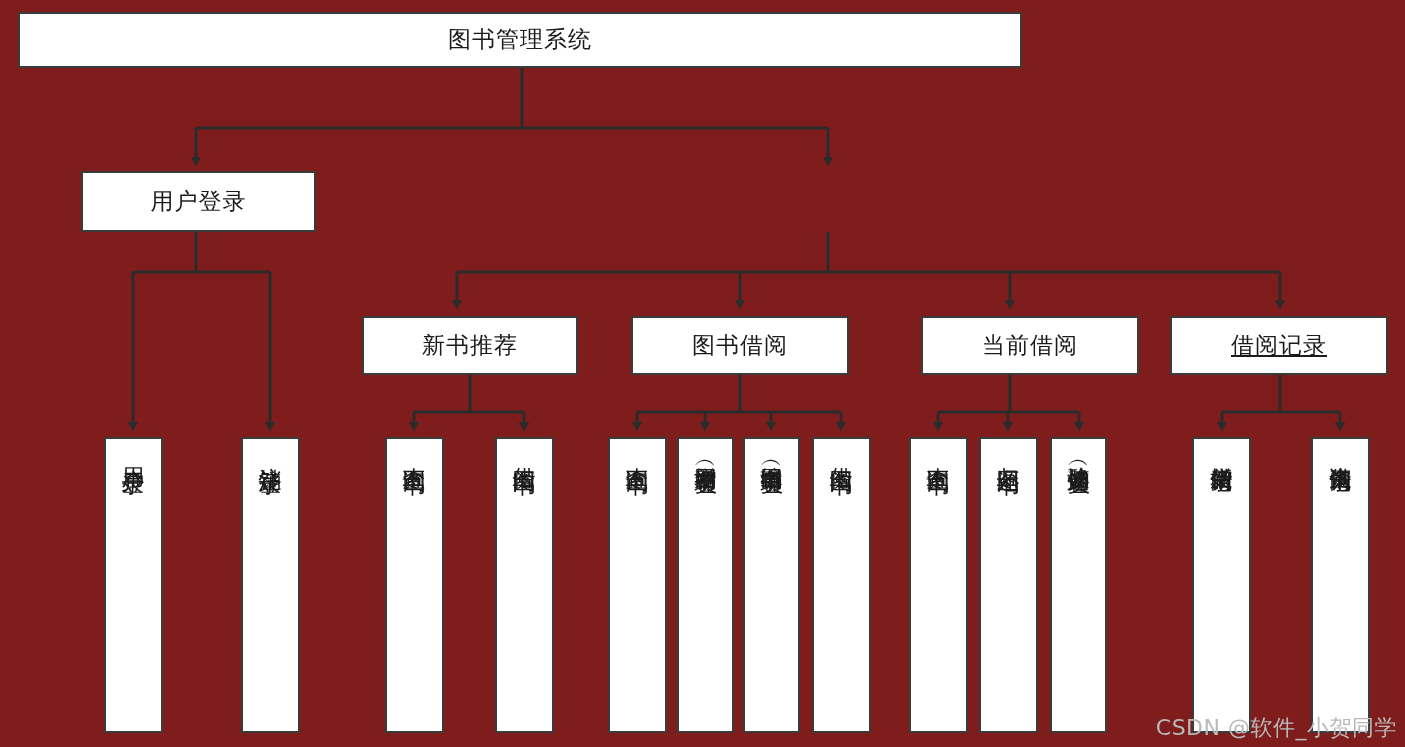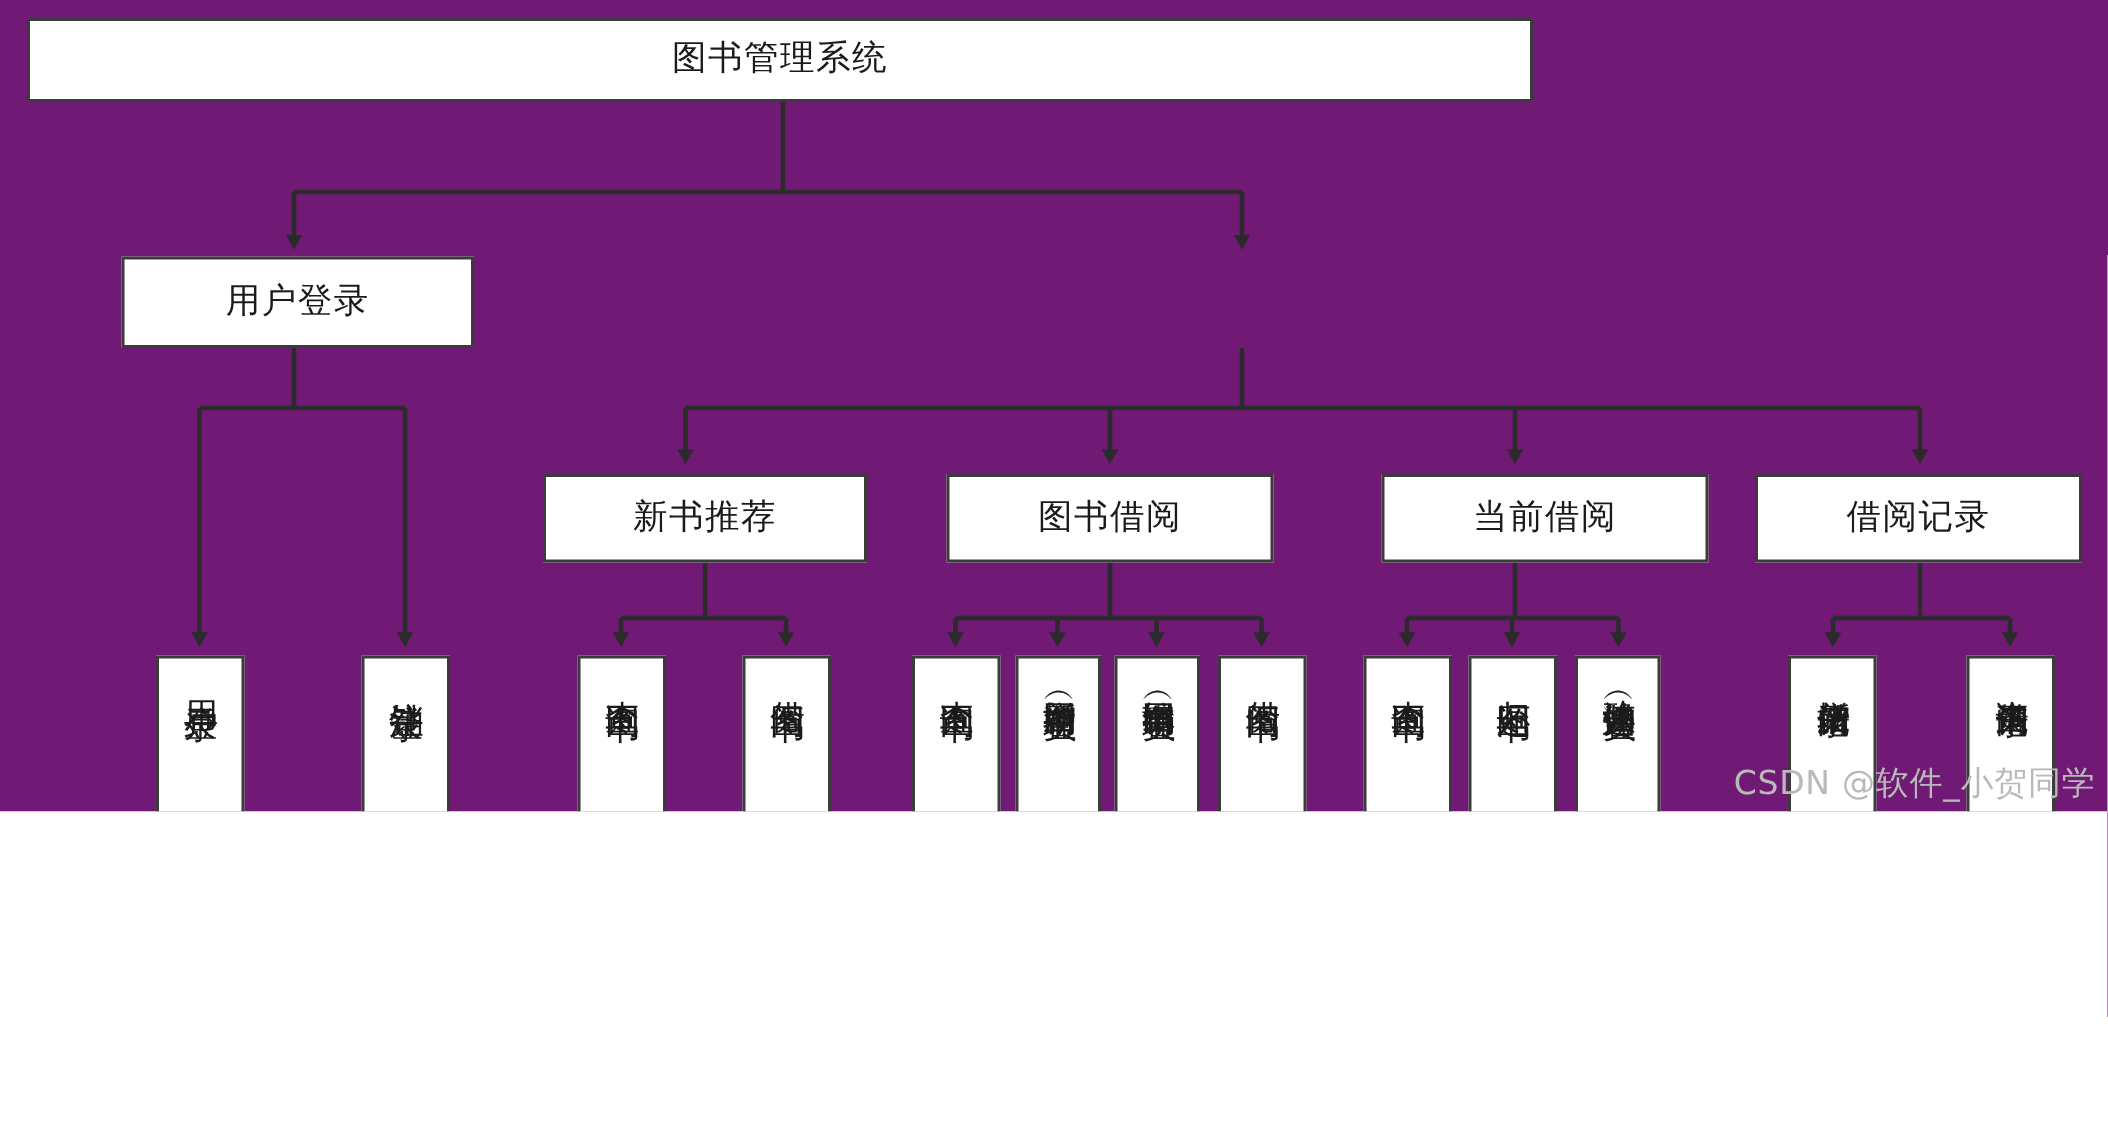--- a/index.html
+++ b/index.html
@@ -7,22 +7,22 @@
     margin: 0;
     padding: 0;
     background: #ffffff;
   }
   body {
     font-family: "DejaVu Sans", "Liberation Sans", sans-serif;
   }
   #canvas {
     position: relative;
     width: 1405px;
-    height: 541px;
-    background: #701a75;
+    height: 747px;
+    background: #7f1d1d;
     overflow: hidden;
     text-align: center;
   }
   #wires {
     position: absolute;
     left: 0;
     top: 0;
     width: 1405px;
     height: 747px;
     pointer-events: none;
@@ -140,21 +140,21 @@
 
   <div class="node node-h" style="left:362px; top:316px; width:216px; height:59px;">
     <span>新书推荐</span>
   </div>
   <div class="node node-h" style="left:631px; top:316px; width:218px; height:59px;">
     <span>图书借阅</span>
   </div>
   <div class="node node-h" style="left:901px; top:316px; width:218px; height:59px;margin-left:20px;">
     <span>当前借阅</span>
   </div>
-  <div class="node node-h" style="left:1170px; top:316px; width:218px; height:59px;">
+  <div class="node node-h" style="left:1170px; top:316px; width:218px; height:59px;text-decoration:underline;">
     <span>借阅记录</span>
   </div>
 
   <div class="node node-v" style="left:104px; top:437px; width:59px; height:296px;">
     <span class="vtext">用户登录</span>
   </div>
   <div class="node node-v" style="left:241px; top:437px; width:59px; height:296px;">
     <span class="vtext">注销登录</span>
   </div>
 

